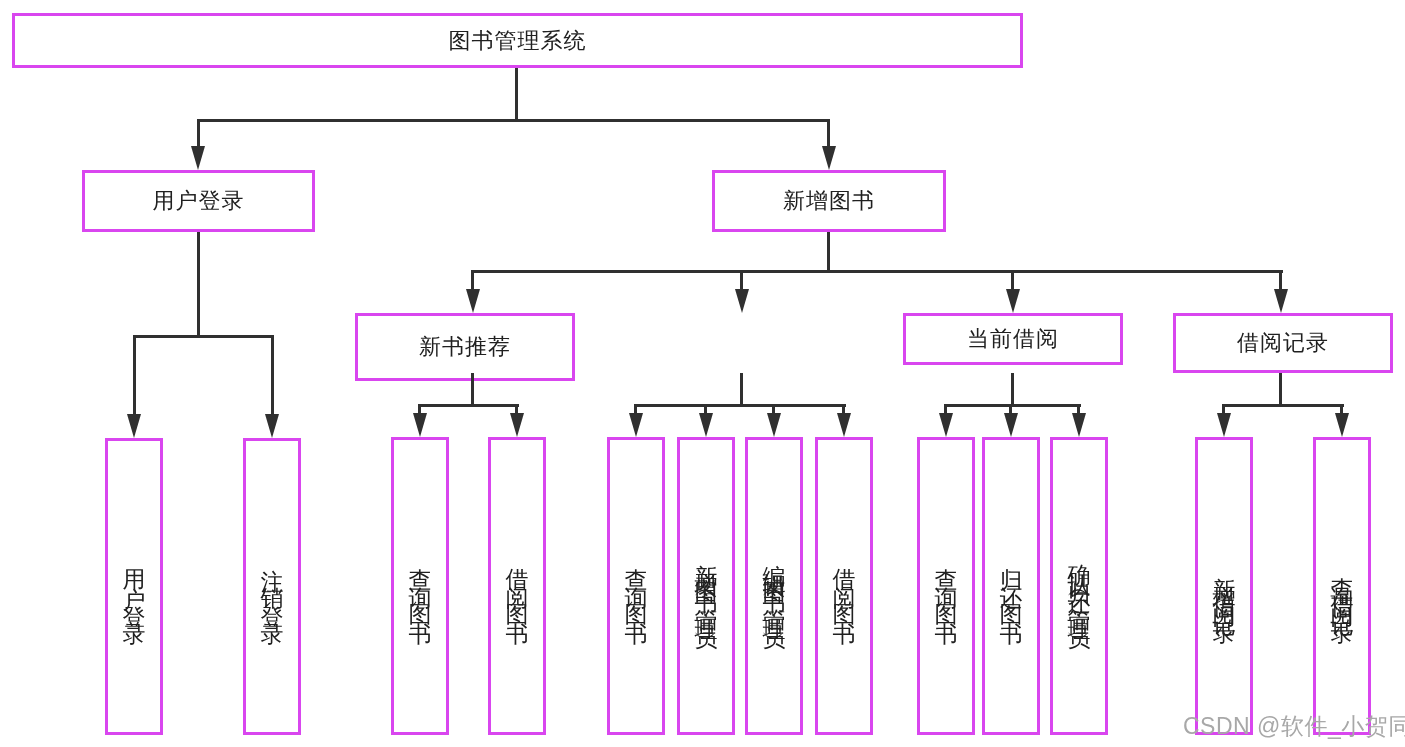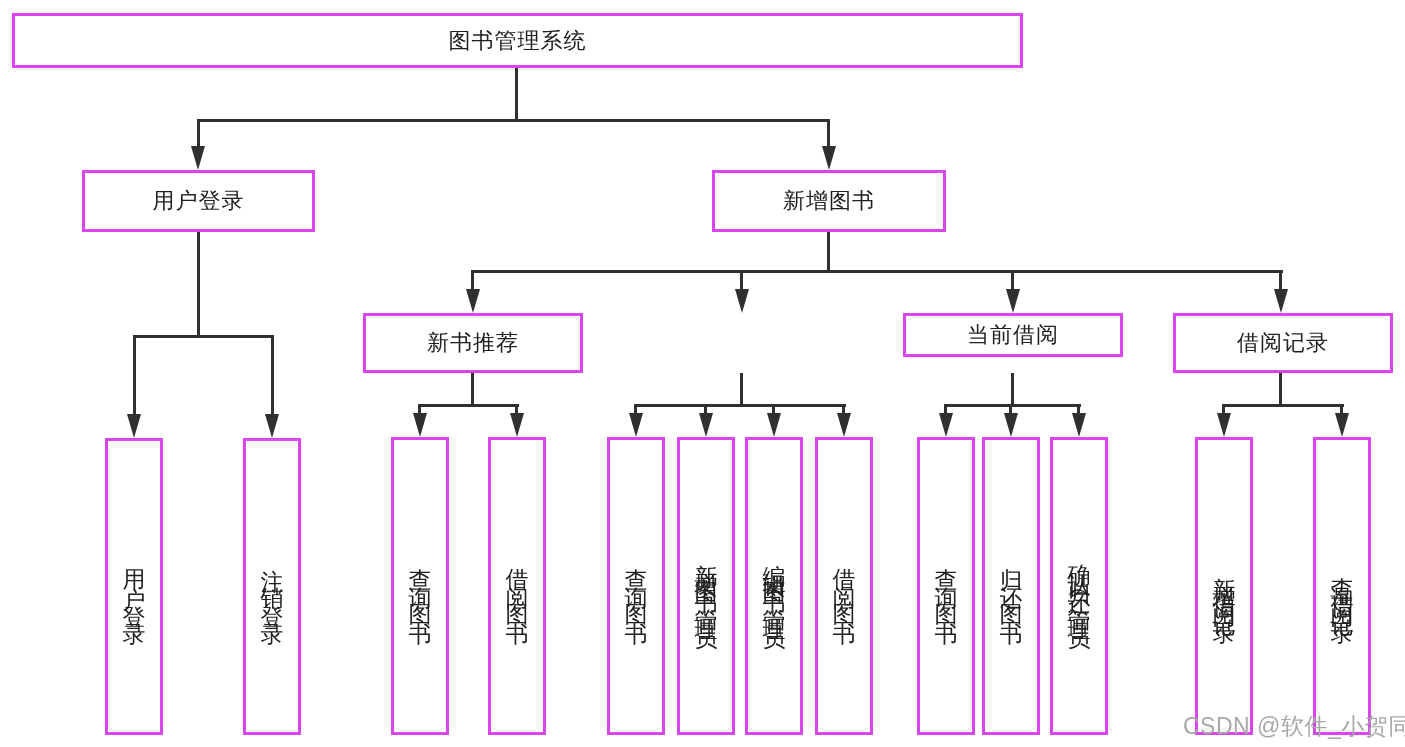--- a/index.html
+++ b/index.html
@@ -59,22 +59,22 @@
   <div class="ln" style="left:471px;top:270px;width:812px;height:3px"></div>
   <div class="ln" style="left:471px;top:270px;width:3px;height:21px"></div>
   <div class="ar" style="left:466px;top:289px"></div>
   <div class="ln" style="left:740px;top:270px;width:3px;height:21px"></div>
   <div class="ar" style="left:735px;top:289px"></div>
   <div class="ln" style="left:1011px;top:270px;width:3px;height:21px"></div>
   <div class="ar" style="left:1006px;top:289px"></div>
   <div class="ln" style="left:1279px;top:270px;width:3px;height:21px"></div>
   <div class="ar" style="left:1274px;top:289px"></div>
 
-  <div class="box hl" style="left:363px;top:313px;width:220px;height:60px">新书推荐</div>
-  <div class="box hl" style="left:903px;top:313px;width:220px;height:44px">当前借阅</div>
+  <div class="box hl" style="left:355px;top:313px;width:220px;height:68px">新书推荐</div>
+  <div class="box hl" style="left:903px;top:313px;width:220px;height:52px">当前借阅</div>
   <div class="box hl" style="left:1173px;top:313px;width:220px;height:60px">借阅记录</div>
 
   <div class="ln" style="left:471px;top:373px;width:3px;height:34px"></div>
   <div class="ln" style="left:418px;top:404px;width:101px;height:3px"></div>
   <div class="ln" style="left:418px;top:404px;width:3px;height:11px"></div>
   <div class="ar" style="left:413px;top:413px"></div>
   <div class="ln" style="left:515px;top:404px;width:3px;height:11px"></div>
   <div class="ar" style="left:510px;top:413px"></div>
 
   <div class="ln" style="left:740px;top:373px;width:3px;height:34px"></div>

